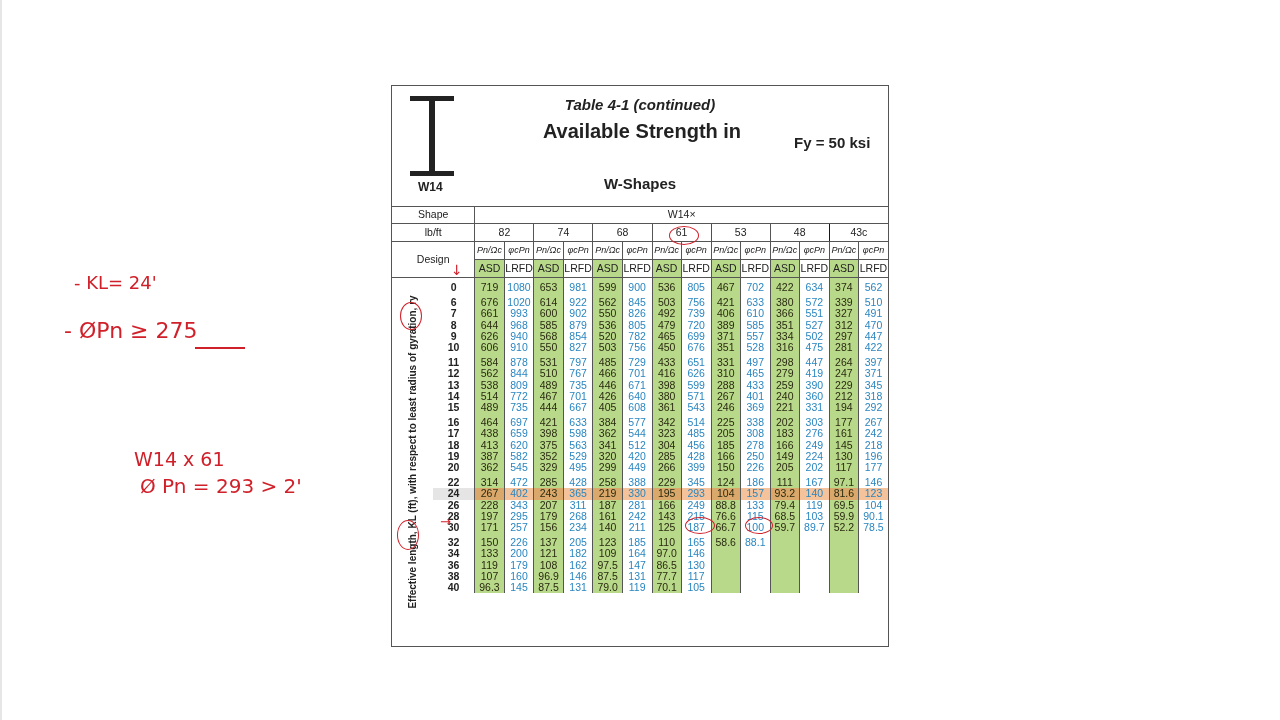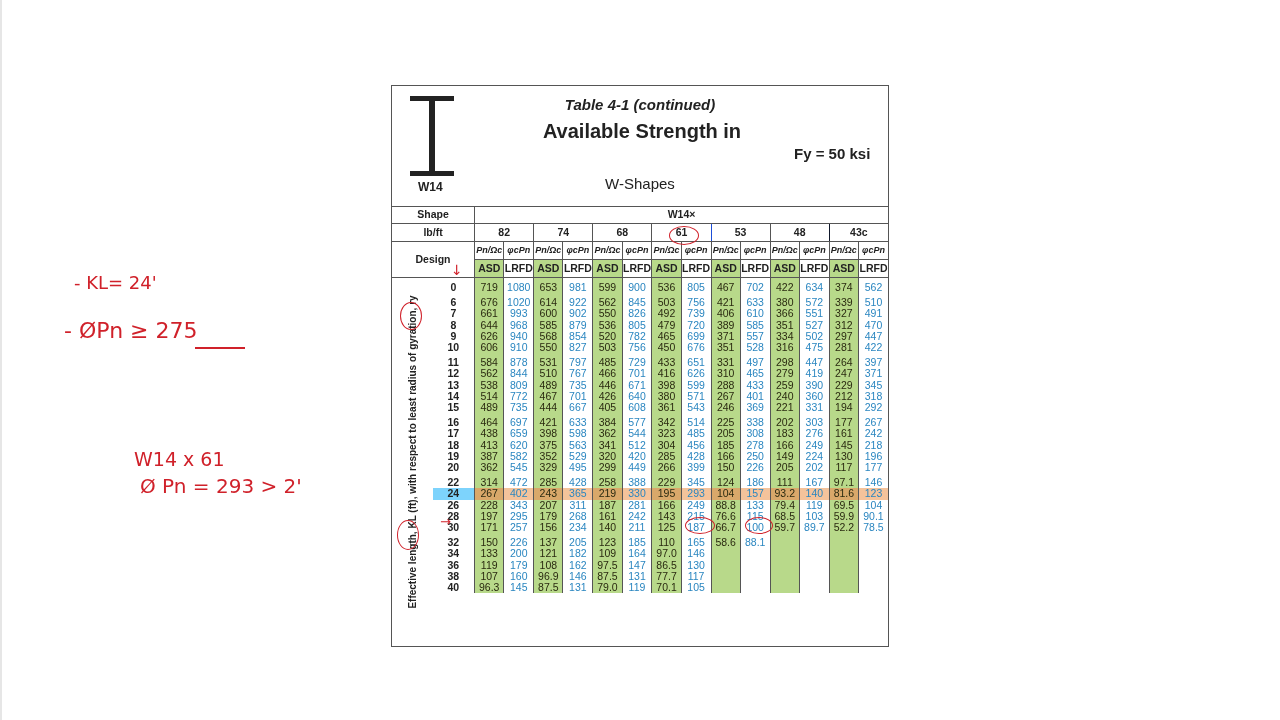--- a/index.html
+++ b/index.html
@@ -7,33 +7,33 @@
   .left-border { position:absolute; left:0; top:0; width:2px; height:720px; background:#e6e6e6; }
   .hand { position:absolute; color:#d0212a; font-family:"DejaVu Sans", sans-serif; font-weight:normal; white-space:nowrap; }
   .table-card { position:absolute; left:391px; top:85px; width:496px; height:560px; border:1px solid #555; background:#fff; }
   .header { position:relative; height:120px; border-bottom:1px solid #555; }
   .ibeam { position:absolute; left:18px; top:10px; width:44px; height:80px; }
   .ibeam .fl { position:absolute; left:0; width:44px; height:5px; background:#222; }
   .ibeam .web { position:absolute; left:19px; top:0; width:6px; height:80px; background:#222; }
   .w14 { position:absolute; left:26px; top:94px; font-weight:bold; font-size:12px; color:#222; }
   .t1 { position:absolute; left:0; width:496px; text-align:center; top:10px; font-size:15px; color:#222; font-weight:bold;font-style:italic; }
   .t2 { position:absolute; left:80px; width:340px; text-align:center; top:32px; font-size:20px; font-weight:bold; color:#222; line-height:26px; }
-  .t3 { position:absolute; left:0; width:496px; text-align:center; top:89px; font-size:15px; color:#222; font-weight:normal; }
-  .fy { position:absolute; left:402px; top:48px; font-size:15px; font-weight:bold; color:#222;margin-top:11px; }
+  .t3 { position:absolute; left:0; width:496px; text-align:center; top:89px; font-size:15px; color:#222; font-weight:bold; }
+  .fy { position:absolute; left:402px; top:48px; font-size:15px; font-weight:bold; color:#222; }
   table { border-collapse:collapse; position:absolute; left:0; top:120px; width:496px; font-size:10.5px; }
   td { padding:0; text-align:center; line-height:11.2px; }
   .c-label { width:44px; }
   .c-kl { width:44px; border-right:1px solid #555; font-weight:bold; color:#222; }
   .asd { background:#b8d98a; color:#2a2a10; width:29px; border-left:1px solid #555; }
   .lrfd { color:#2a86c0; width:29px; border-left:1px solid #555; }
-  .hdr td { border-bottom:1px solid #555; font-weight:bold; font-size:10.5px; height:17px; color:#222;margin-top:20px; }
+  .hdr td { border-bottom:1px solid #555; font-weight:normal; font-size:10.5px; height:17px; color:#222;margin-top:20px; }
   .grp-first td { padding-top:4px; }
   .hl-asd { background:#d9a86a !important; }
   .hl-lrfd { background:#f4c39b; }
-  .hl-kl { background:#7dd3fc; }
+  .hl-kl { background:#e5e5e5; }
   .rotlbl { position:absolute; left:-2px; top:196px; width:44px; height:340px; }
   .rotlbl span { position:absolute; left:50%; top:50%; transform:translate(-50%,-50%) rotate(-90deg); white-space:nowrap; font-weight:bold; font-size:10px; color:#222; }
   .circle { position:absolute; border:1.5px solid #d0212a; border-radius:50%; }
 </style>
 </head>
 <body>
 
 <div class="left-border"></div>
 
 <div class="hand" style="left:58px;top:272px;font-size:18px;margin-left:16px;">- KL= 24'</div>

